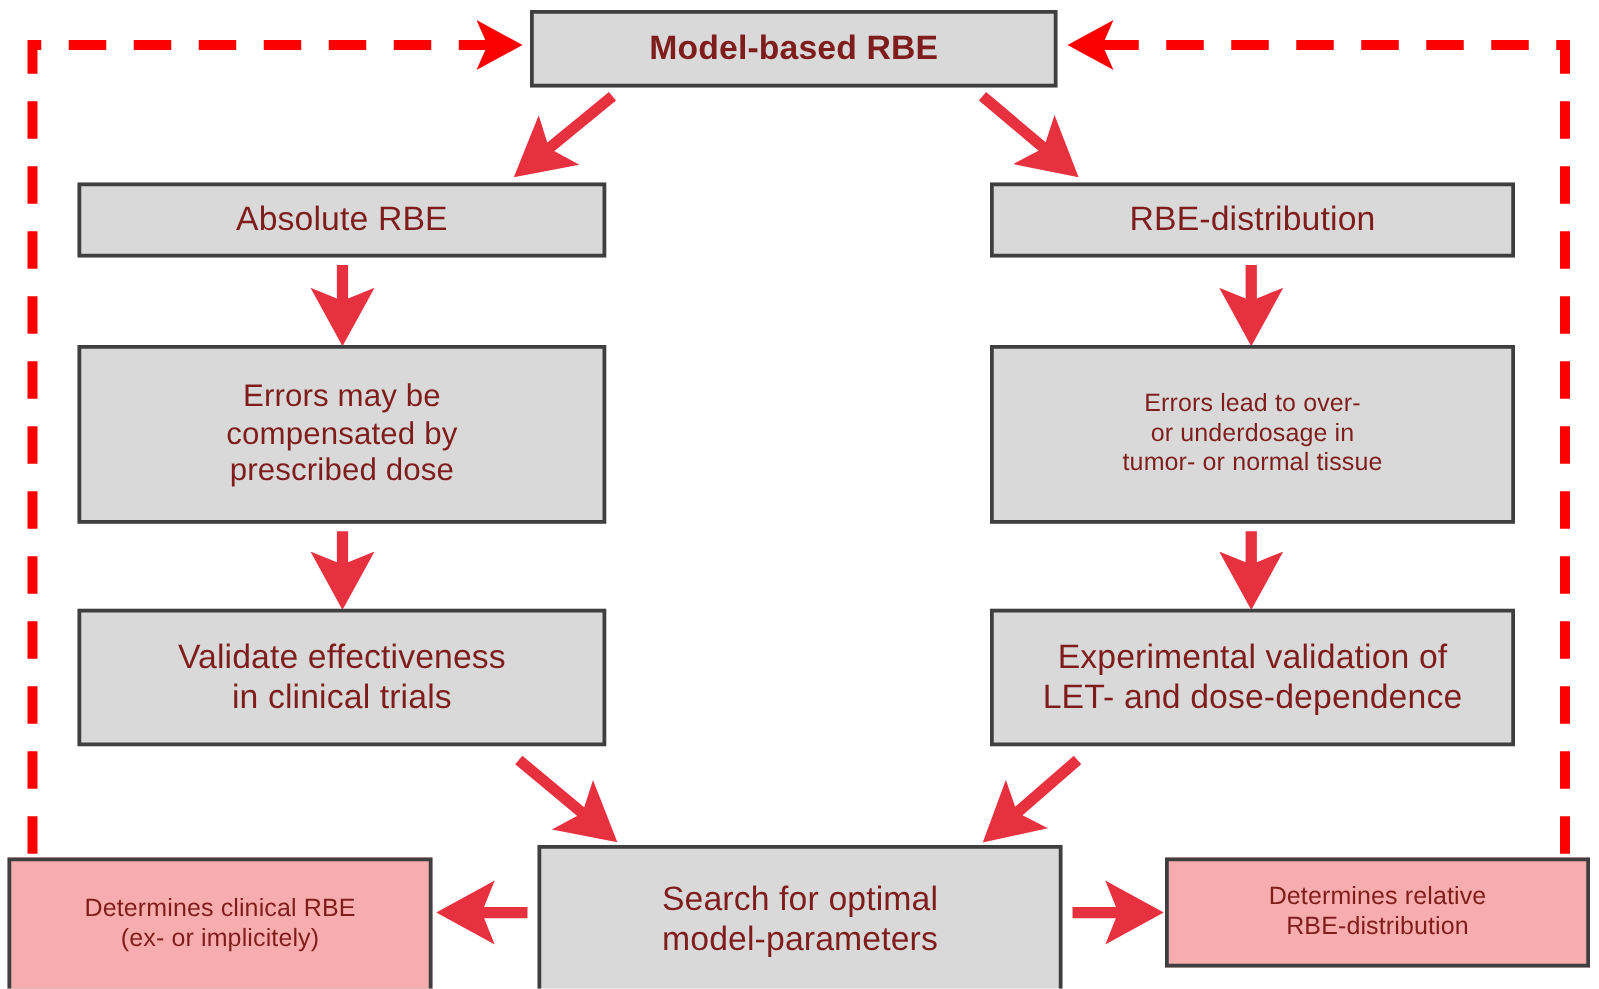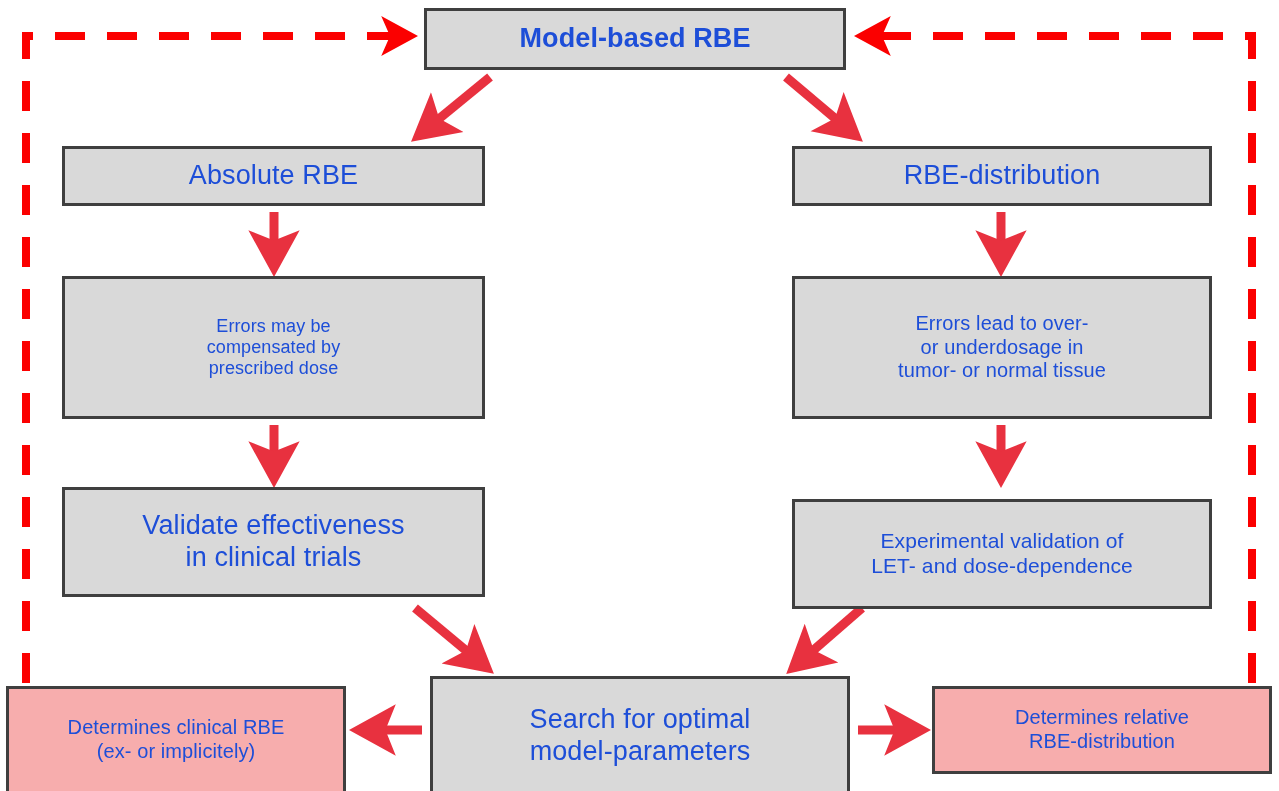--- a/index.html
+++ b/index.html
@@ -26,43 +26,43 @@
     pointer-events: none;
   }
   .node {
     position: absolute;
     box-sizing: border-box;
     border: 3px solid #3f3f3f;
     display: flex;
     align-items: center;
     justify-content: center;
     text-align: center;
-    color: #1d4ed8;
+    color: #7f1d1d;
     line-height: 1.18;
     white-space: pre-line;
     letter-spacing: 0.1px;
   }
   .node.gray {
     background: #d9d9d9;
   }
   .node.pink {
     background: #f7adad;
   }
   .node.title {
     font-weight: bold;
   }
 
   
   #n-root        { left: 424px; top: 8px;   width: 422px; height: 62px;  font-size: 27px; }
   #n-abs         { left: 62px;  top: 146px; width: 423px; height: 60px;  font-size: 27px; }
   #n-dist        { left: 792px; top: 146px; width: 420px; height: 60px;  font-size: 27px; }
-  #n-abs-err     { left: 62px;  top: 276px; width: 423px; height: 143px; font-size: 18px; }
+  #n-abs-err     { left: 62px;  top: 276px; width: 423px; height: 143px; font-size: 25px; }
   #n-dist-err    { left: 792px; top: 276px; width: 420px; height: 143px; font-size: 20px; }
   #n-abs-val     { left: 62px;  top: 487px; width: 423px; height: 110px; font-size: 27px; }
-  #n-dist-val    { left: 792px; top: 487px; width: 420px; height: 110px; font-size: 21px; margin-top: 12px; }
+  #n-dist-val    { left: 792px; top: 487px; width: 420px; height: 110px; font-size: 27px; }
   #n-search      { left: 430px; top: 676px; width: 420px; height: 120px; font-size: 27px; }
   #n-left-out    { left: 6px;   top: 686px; width: 340px; height: 108px;  font-size: 20px; }
   #n-right-out   { left: 932px; top: 686px; width: 340px; height: 88px;  font-size: 20px; }
 </style>
 </head>
 <body>
 
 <div id="canvas">
 
   <svg class="svg-layer" viewBox="0 0 1279 791" width="1279" height="791" xmlns="http://www.w3.org/2000/svg">

